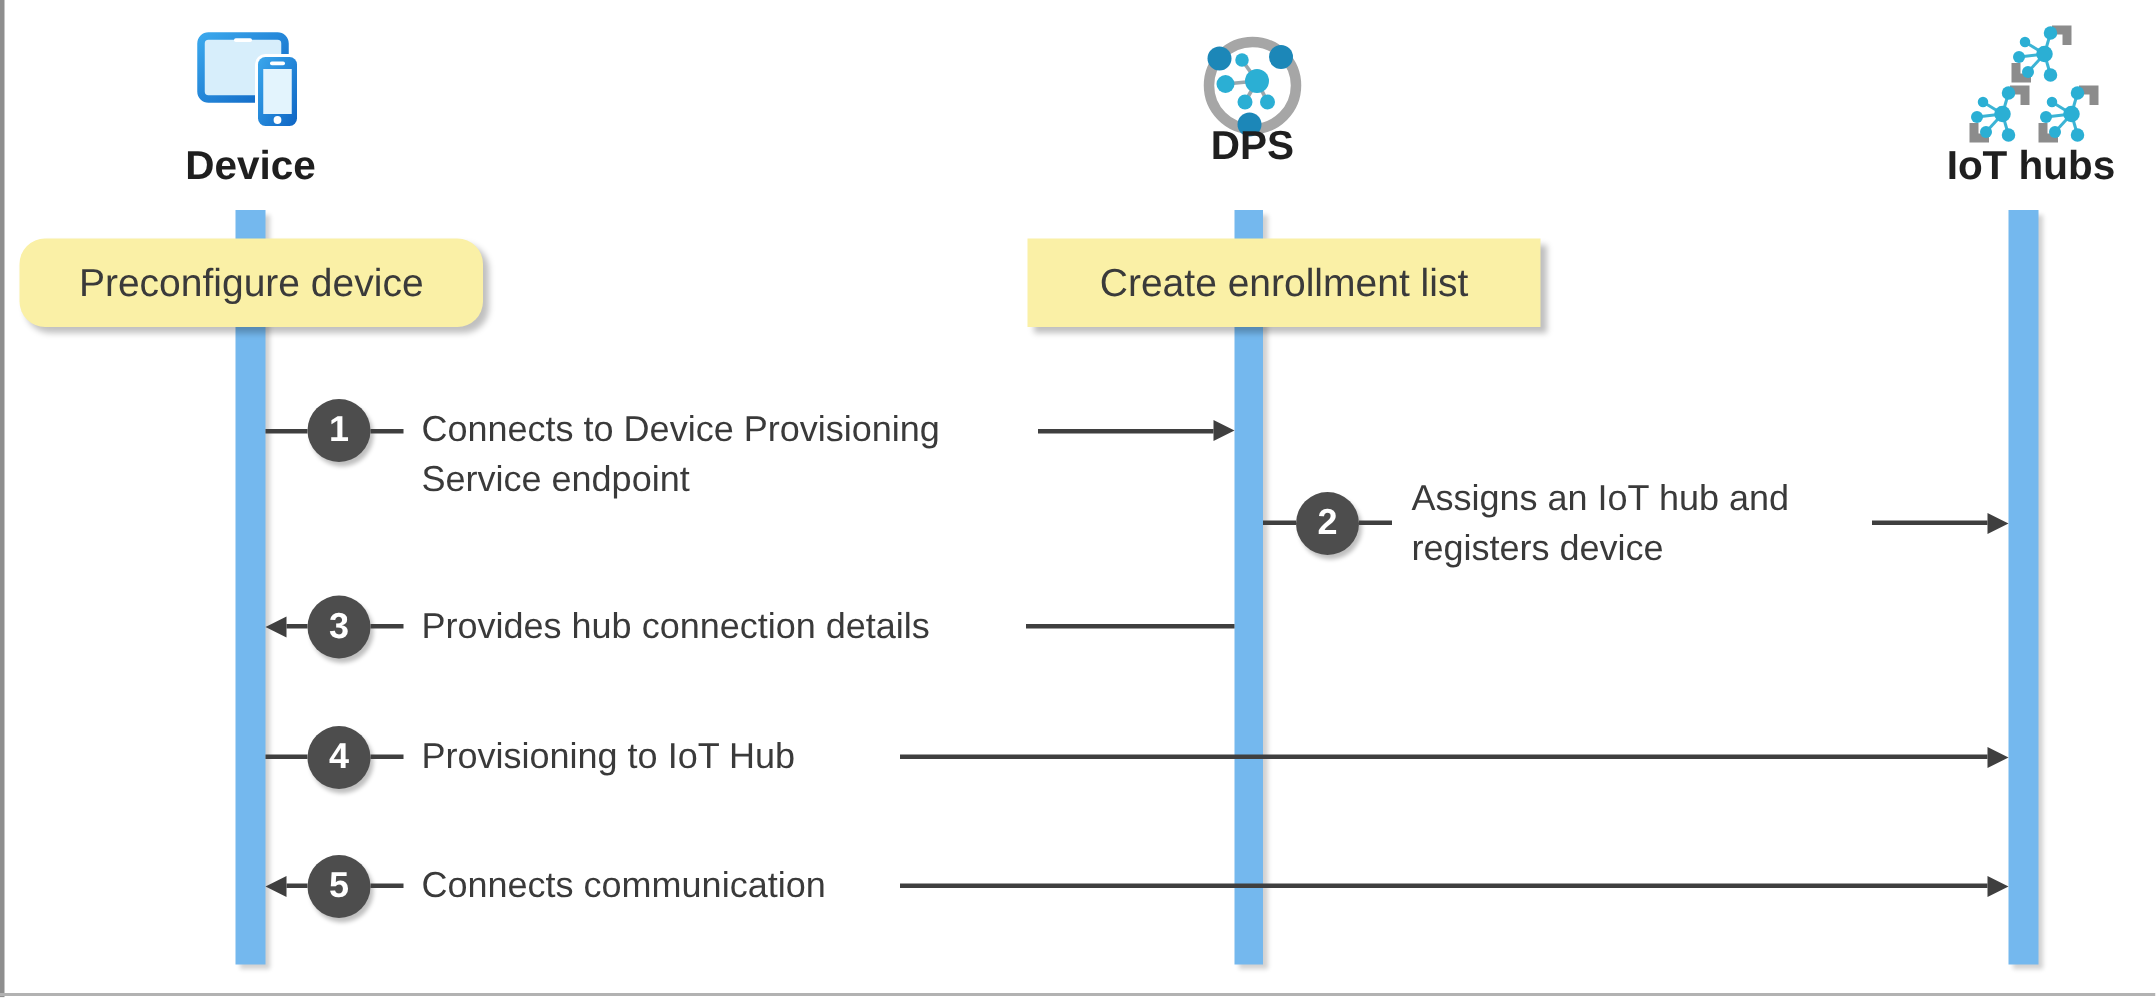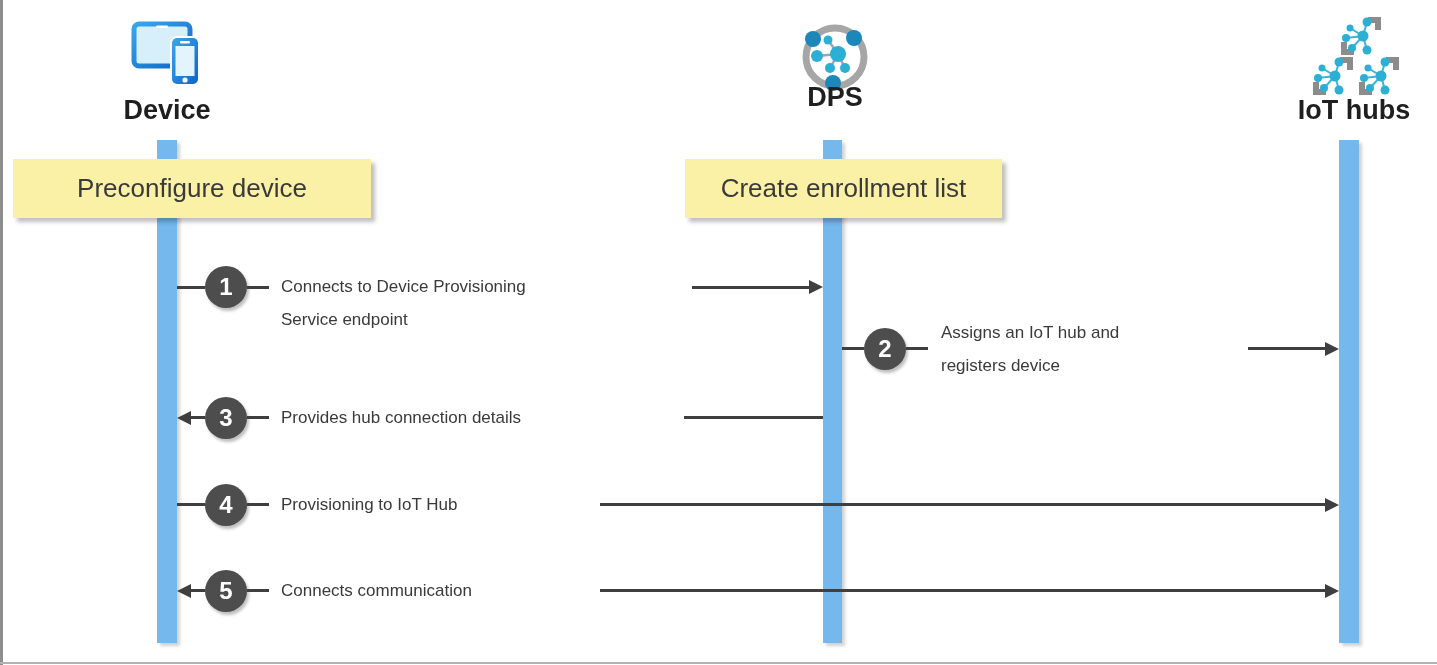--- a/index.html
+++ b/index.html
@@ -31,22 +31,22 @@
     font-size:27px;font-weight:bold;color:#1f1f1f;z-index:2;
   }
 
   .note{
     position:absolute;top:159px;height:59px;z-index:3;
     background:#faf0a6;
     box-shadow:4px 4px 4px rgba(0,0,0,0.25);
     display:flex;align-items:center;justify-content:center;
     font-size:26px;color:#3a3a3a;
   }
-  .note-1{left:13px;width:358px;}
-  .note-2{left:685px;width:317px;}
+  .note-1{left:13px;width:309px;border-radius:17px;}
+  .note-2{left:685px;width:342px;}
 
   .hline{position:absolute;height:3px;background:#3f3f3f;z-index:2;}
   .arrow-r{
     position:absolute;width:0;height:0;z-index:2;
     border-top:7px solid transparent;border-bottom:7px solid transparent;
     border-left:14px solid #3f3f3f;
   }
   .arrow-l{
     position:absolute;width:0;height:0;z-index:2;
     border-top:7px solid transparent;border-bottom:7px solid transparent;
@@ -54,21 +54,21 @@
   }
   .num-circle{
     position:absolute;width:42px;height:42px;border-radius:50%;
     background:#4d4d4d;color:#ffffff;z-index:2;
     display:flex;align-items:center;justify-content:center;
     font-size:24px;font-weight:bold;
     box-shadow:2px 3px 3px rgba(0,0,0,0.25);
   }
   .step-label{
     position:absolute;z-index:2;
-    font-size:17px;line-height:33px;color:#3a3a3a;
+    font-size:24px;line-height:33px;color:#3a3a3a;
     white-space:pre-line;
   }
 </style>
 </head>
 <body>
 
 <div class="canvas">
 
   <div class="edge edge-left"></div>
   <div class="edge edge-right"></div>

